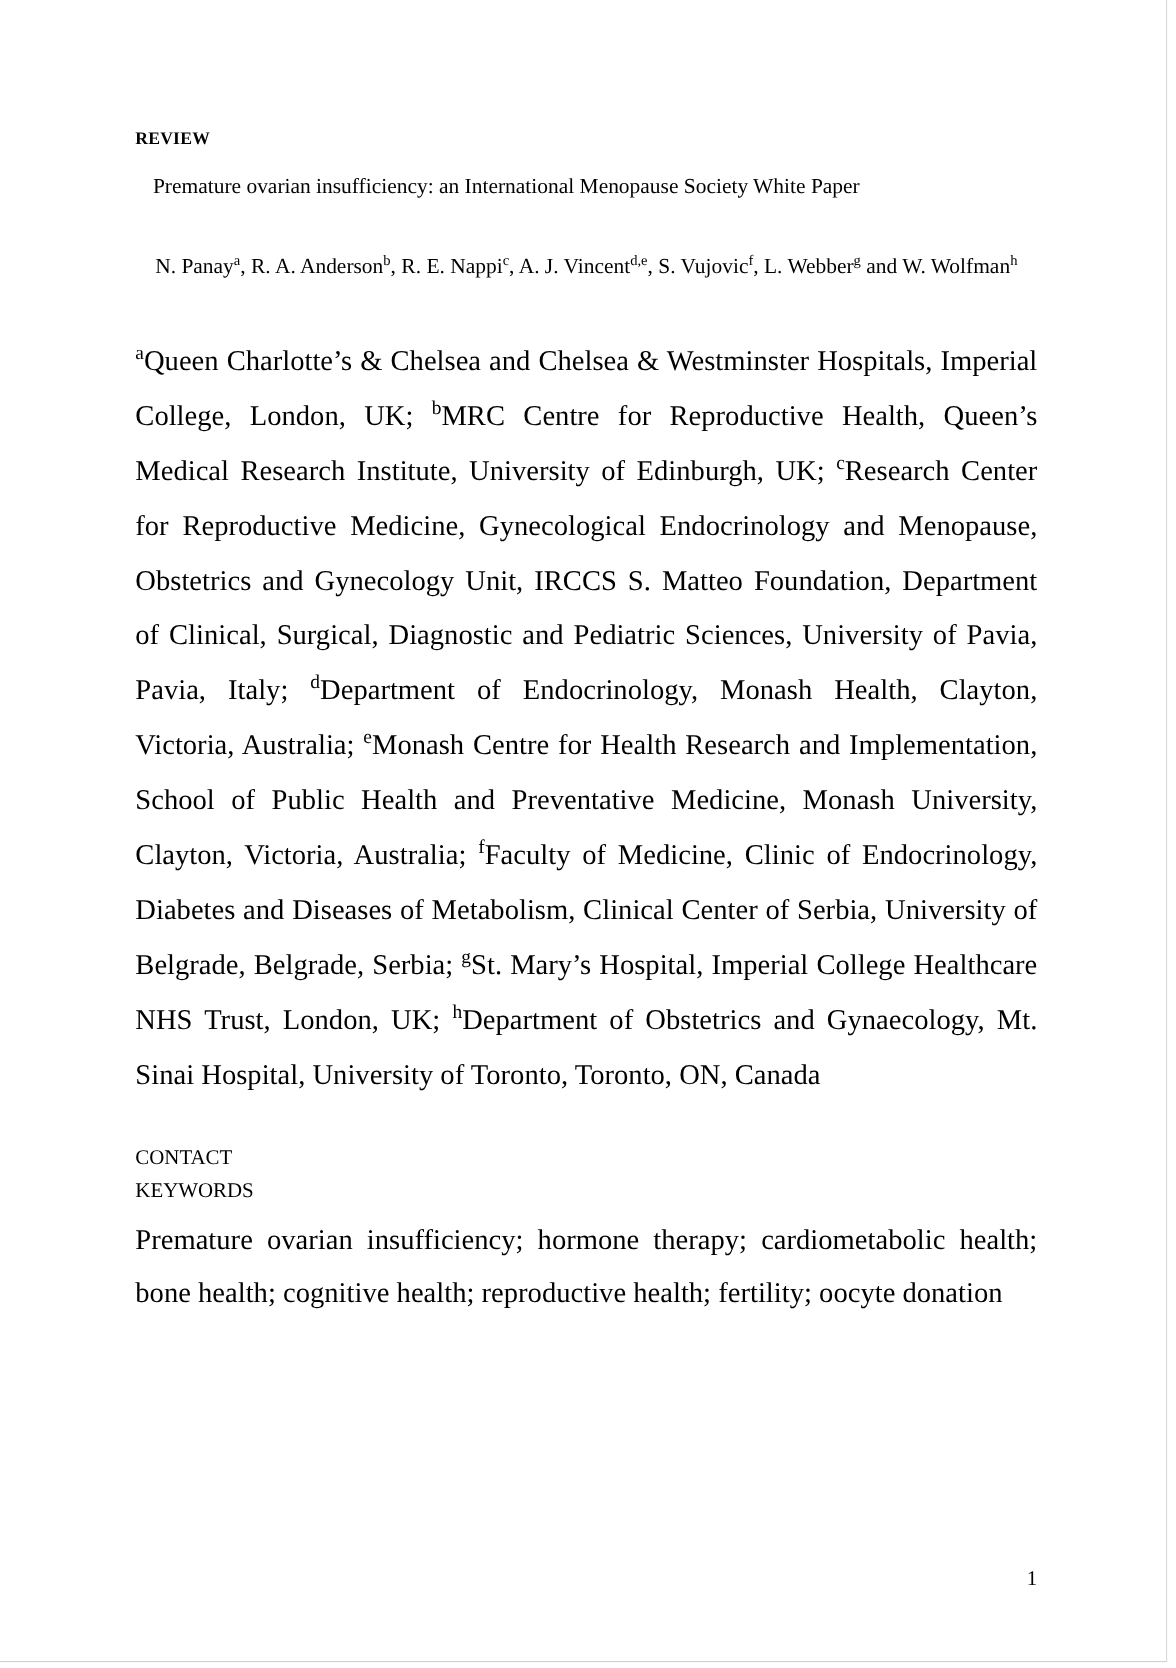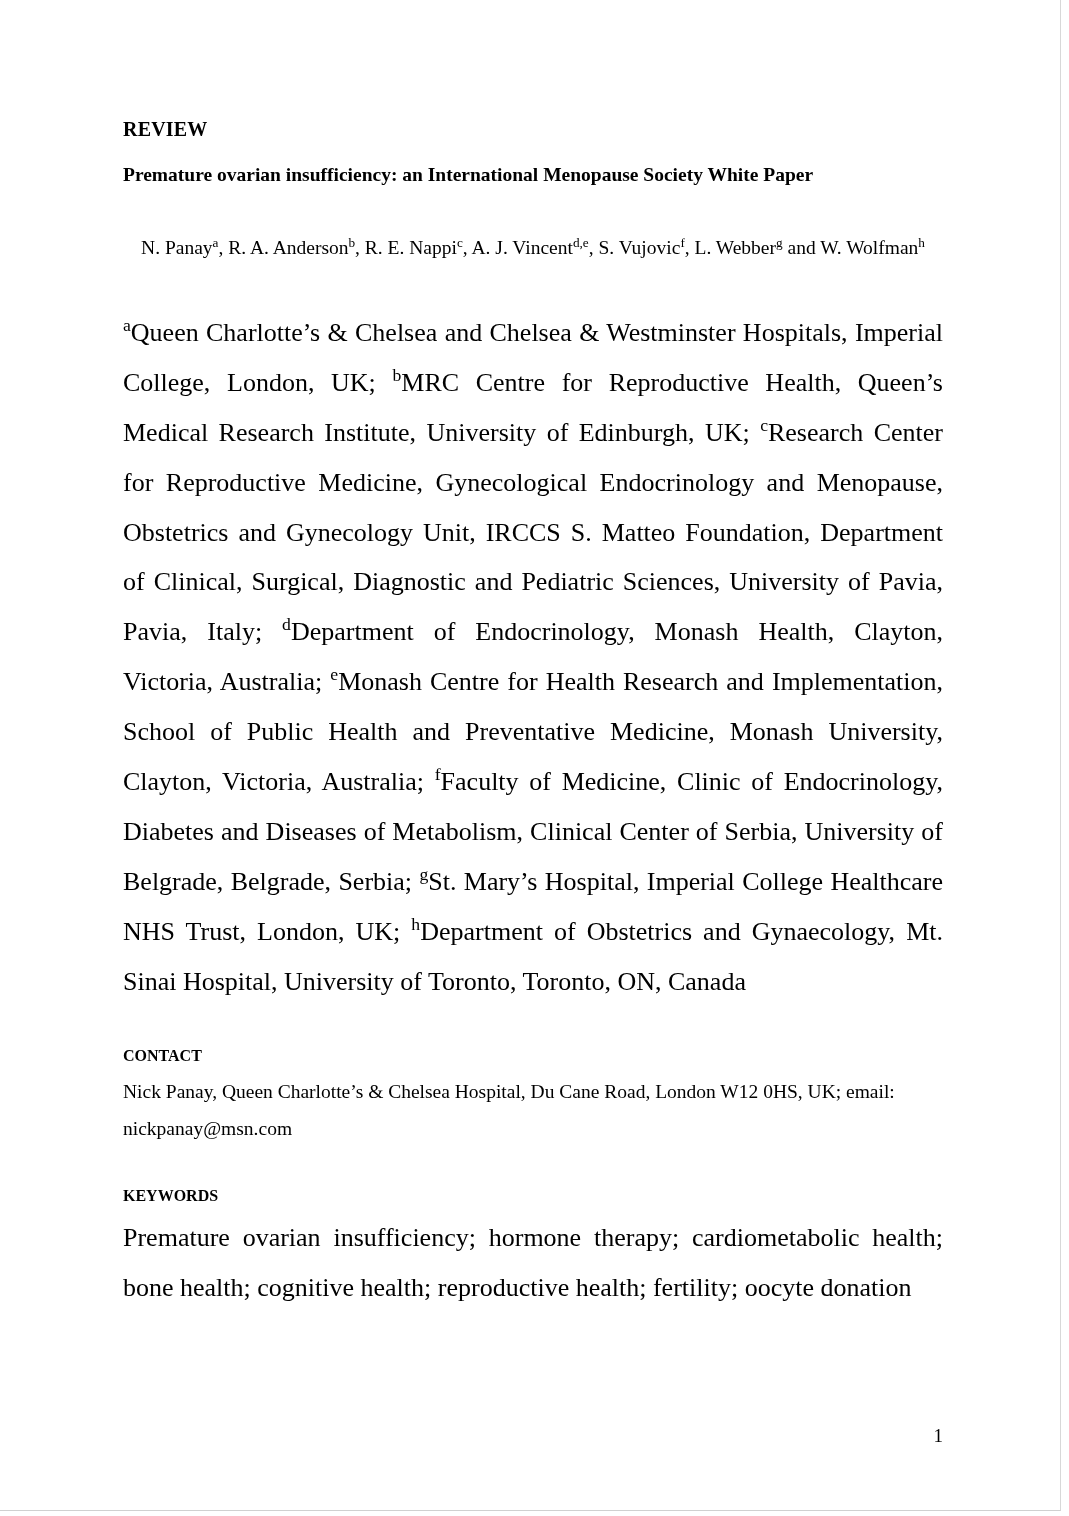--- a/index.html
+++ b/index.html
@@ -30,45 +30,45 @@
     border-bottom: 1px solid #d0d0d0;
   }
   .content {
     position: absolute;
     left: 123px;
     top: 118px;
     width: 820px;
   }
   .label-heading {
     font-weight: bold;
-    font-size: 20px;
+    font-size: 16px;
     letter-spacing: 0.2px;
     margin: 0 0 21px 0;
   }
   .paper-title {
-    font-weight: bold;
+    font-weight: normal;
     font-size: 19.5px;
     line-height: 1.35;
-    margin: 0 0 44px 0;
+    margin: 0 0 44px 16px;
   }
   .authors {
     font-size: 19.5px;
     line-height: 1.62;
     margin: 0 0 44px 0;
     text-align: center;
   }
   .affiliations {
     font-size: 26px;
     line-height: 1.92;
     text-align: justify;
     margin: 0 0 40px 0;
   }
   .section-label {
-    font-weight: bold;
-    font-size: 16px;
+    font-weight: normal;
+    font-size: 19px;
     margin: 0 0 8px 0;
   }
   .contact-block {
     font-size: 19.5px;
     line-height: 1.92;
     margin: 0 0 40px 0;
   }
   .keywords-block {
     font-size: 26px;
     line-height: 1.92;
@@ -99,21 +99,20 @@
       <div class="label-heading">REVIEW</div>
 
       <div class="paper-title">Premature ovarian insufficiency: an International Menopause Society White Paper</div>
 
       <div class="authors">N. Panay<sup>a</sup>, R. A. Anderson<sup>b</sup>, R. E. Nappi<sup>c</sup>, A. J. Vincent<sup>d,e</sup>, S. Vujovic<sup>f</sup>, L. Webber<sup>g</sup> and W. Wolfman<sup>h</sup></div>
 
       <div class="affiliations"><sup>a</sup>Queen Charlotte’s &amp; Chelsea and Chelsea &amp; Westminster Hospitals, Imperial College, London, UK; <sup>b</sup>MRC Centre for Reproductive Health, Queen’s Medical Research Institute, University of Edinburgh, UK; <sup>c</sup>Research Center for Reproductive Medicine, Gynecological Endocrinology and Menopause, Obstetrics and Gynecology Unit, IRCCS S. Matteo Foundation, Department of Clinical, Surgical, Diagnostic and Pediatric Sciences, University of Pavia, Pavia, Italy; <sup>d</sup>Department of Endocrinology, Monash Health, Clayton, Victoria, Australia; <sup>e</sup>Monash Centre for Health Research and Implementation, School of Public Health and Preventative Medicine, Monash University, Clayton, Victoria, Australia; <sup>f</sup>Faculty of Medicine, Clinic of Endocrinology, Diabetes and Diseases of Metabolism, Clinical Center of Serbia, University of Belgrade, Belgrade, Serbia; <sup>g</sup>St. Mary’s Hospital, Imperial College Healthcare NHS Trust, London, UK; <sup>h</sup>Department of Obstetrics and Gynaecology, Mt. Sinai Hospital, University of Toronto, Toronto, ON, Canada</div>
 
       <div class="section-label">CONTACT</div>
 
-      <div class="contact-block">Nick Panay, Queen Charlotte’s &amp; Chelsea Hospital, Du Cane Road, London W12 0HS, UK; email: nickpanay@msn.com</div>
 
       <div class="section-label">KEYWORDS</div>
 
       <div class="keywords-block">Premature ovarian insufficiency; hormone therapy; cardiometabolic health; bone health; cognitive health; reproductive health; fertility; oocyte donation</div>
 
     </div>
 
     <div class="page-number">1</div>
   </div>
 </div>

